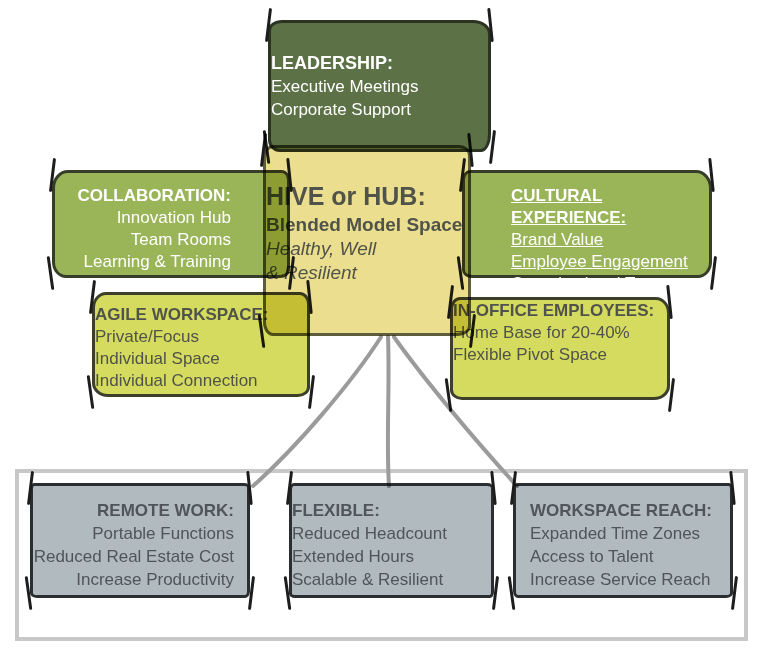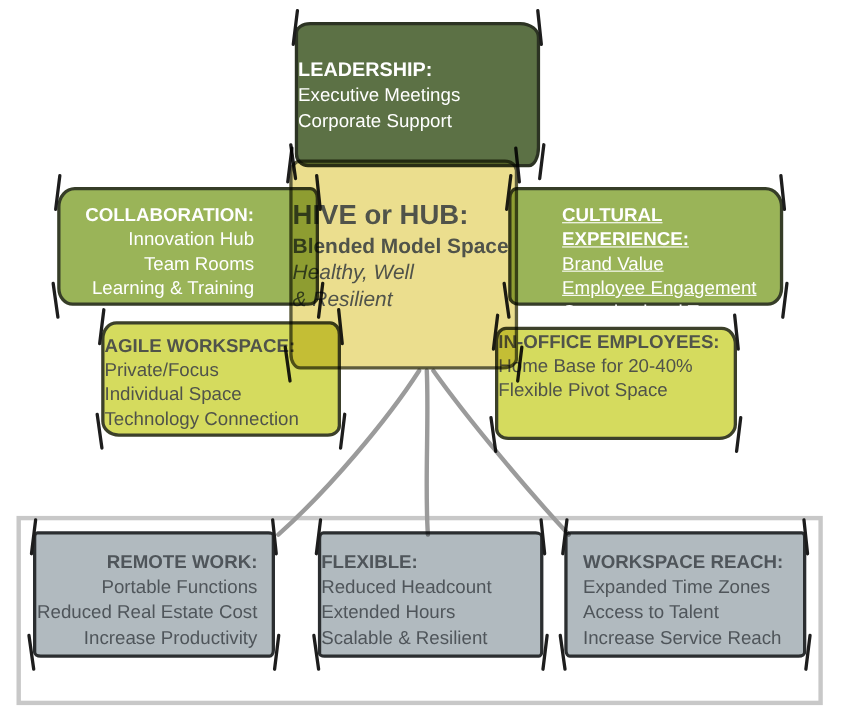--- a/index.html
+++ b/index.html
@@ -141,21 +141,21 @@
   <div class="stitch st-tl"></div>
       <div class="stitch st-tr"></div>
       <div class="stitch st-bl"></div>
       <div class="stitch st-br"></div>
     </div>
 
   <div class="sketch box-agile ta-c dark-text">
     <div class="box-title">AGILE WORKSPACE:</div>
     <div class="box-line">Private/Focus</div>
     <div class="box-line">Individual Space</div>
-    <div class="box-line">Technology Connection</div>
+    <div class="box-line">Individual Connection</div>
   <div class="stitch st-tl"></div>
       <div class="stitch st-tr"></div>
       <div class="stitch st-bl"></div>
       <div class="stitch st-br"></div>
     </div>
 
   <div class="sketch box-inoffice ta-c dark-text">
     <div class="box-title">IN-OFFICE EMPLOYEES:</div>
     <div class="box-line">Home Base for 20-40%</div>
     <div class="box-line">Flexible Pivot Space</div>

